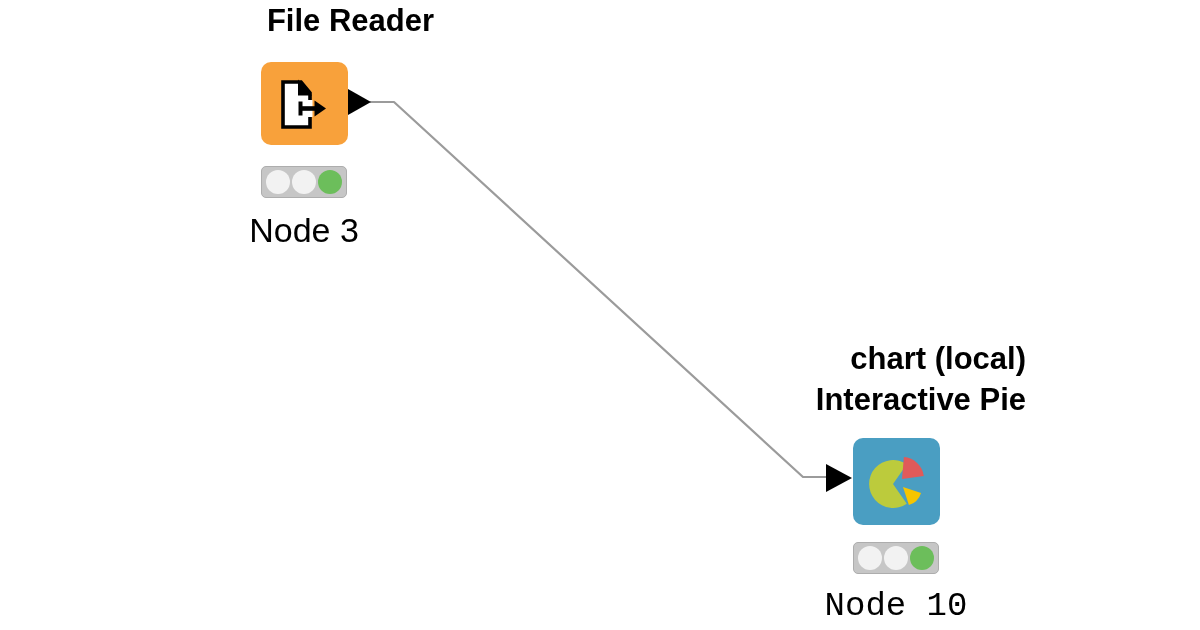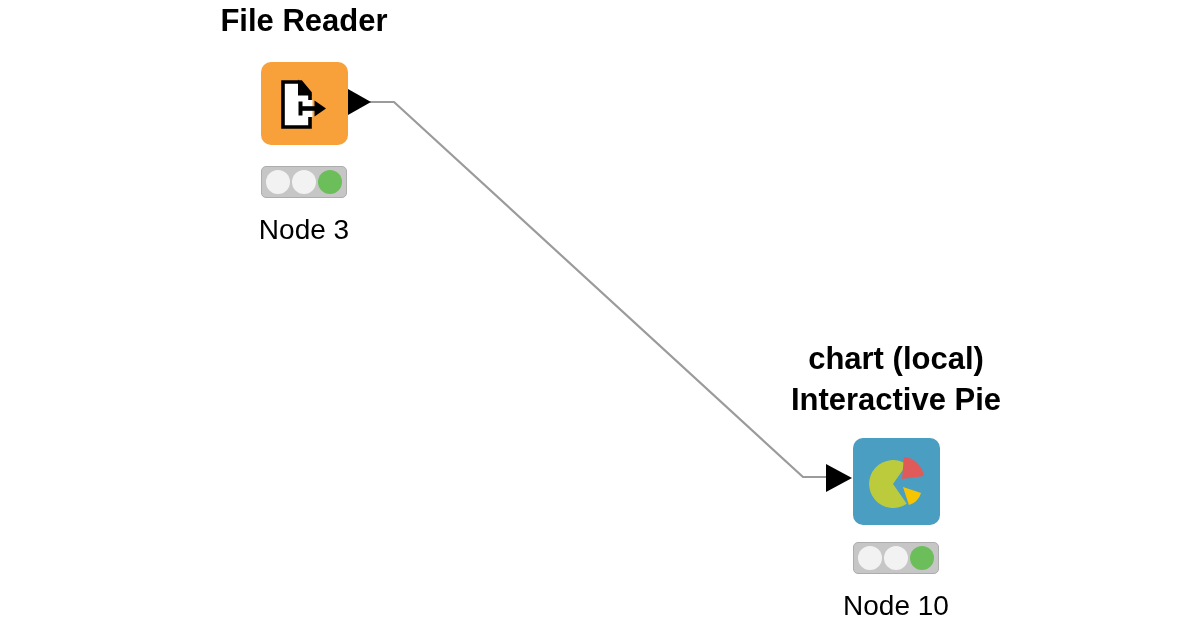--- a/index.html
+++ b/index.html
@@ -18,36 +18,36 @@
     --canvas_bg:#FFFFFF;
   }
   *{margin:0;padding:0;box-sizing:border-box;}
   html,body{width:1200px;height:630px;overflow:hidden;}
   body{font-family:"Liberation Sans","DejaVu Sans",sans-serif;background:var(--canvas_bg);}
   .canvas{position:absolute;left:0;top:0;width:1200px;height:630px;background:var(--canvas_bg);}
   .wires{position:absolute;left:0;top:0;width:1200px;height:630px;}
   .wire{stroke:var(--wire_gray);stroke-width:2.2;fill:none;stroke-linejoin:round;}
   .port{fill:var(--port_black);}
   .node-title{
-    position:absolute;text-align:center;color:var(--text_black);
+    position:absolute;text-align:right;color:var(--text_black);
     font-size:31px;font-weight:700;line-height:41px;letter-spacing:0px;
   }
   .node-label{
     position:absolute;text-align:center;color:var(--text_black);
-    font-size:28px;font-weight:400;line-height:36px;
+    font-size:34px;font-weight:400;line-height:36px;
   }
   .node-icon{
     position:absolute;border-radius:10px;
   }
   #node1-icon{left:261px;top:62px;width:87px;height:83px;background:var(--node_orange);}
   #node2-icon{left:853px;top:438px;width:87px;height:87px;background:var(--node_blue);}
   #node1-title{left:174px;top:0px;width:260px;}
   #node2-title{left:766px;top:338px;width:260px;}
   #node1-label{left:184px;top:212px;width:240px;}
-  #node2-label{left:776px;top:588px;width:240px;}
+  #node2-label{left:776px;top:588px;width:240px;font-family:Liberation Mono, monospace;}
   .traffic-light{
     position:absolute;width:86px;height:32px;background:var(--traffic_bg);
     border:1px solid var(--traffic_border);border-radius:5px;
     display:flex;align-items:center;justify-content:space-between;
     padding:0 4px;
   }
   #node1-traffic{left:261px;top:166px;}
   #node2-traffic{left:853px;top:542px;}
   .light{width:24px;height:24px;border-radius:50%;background:var(--status_idle);}
   .light.on{background:var(--status_green);}

